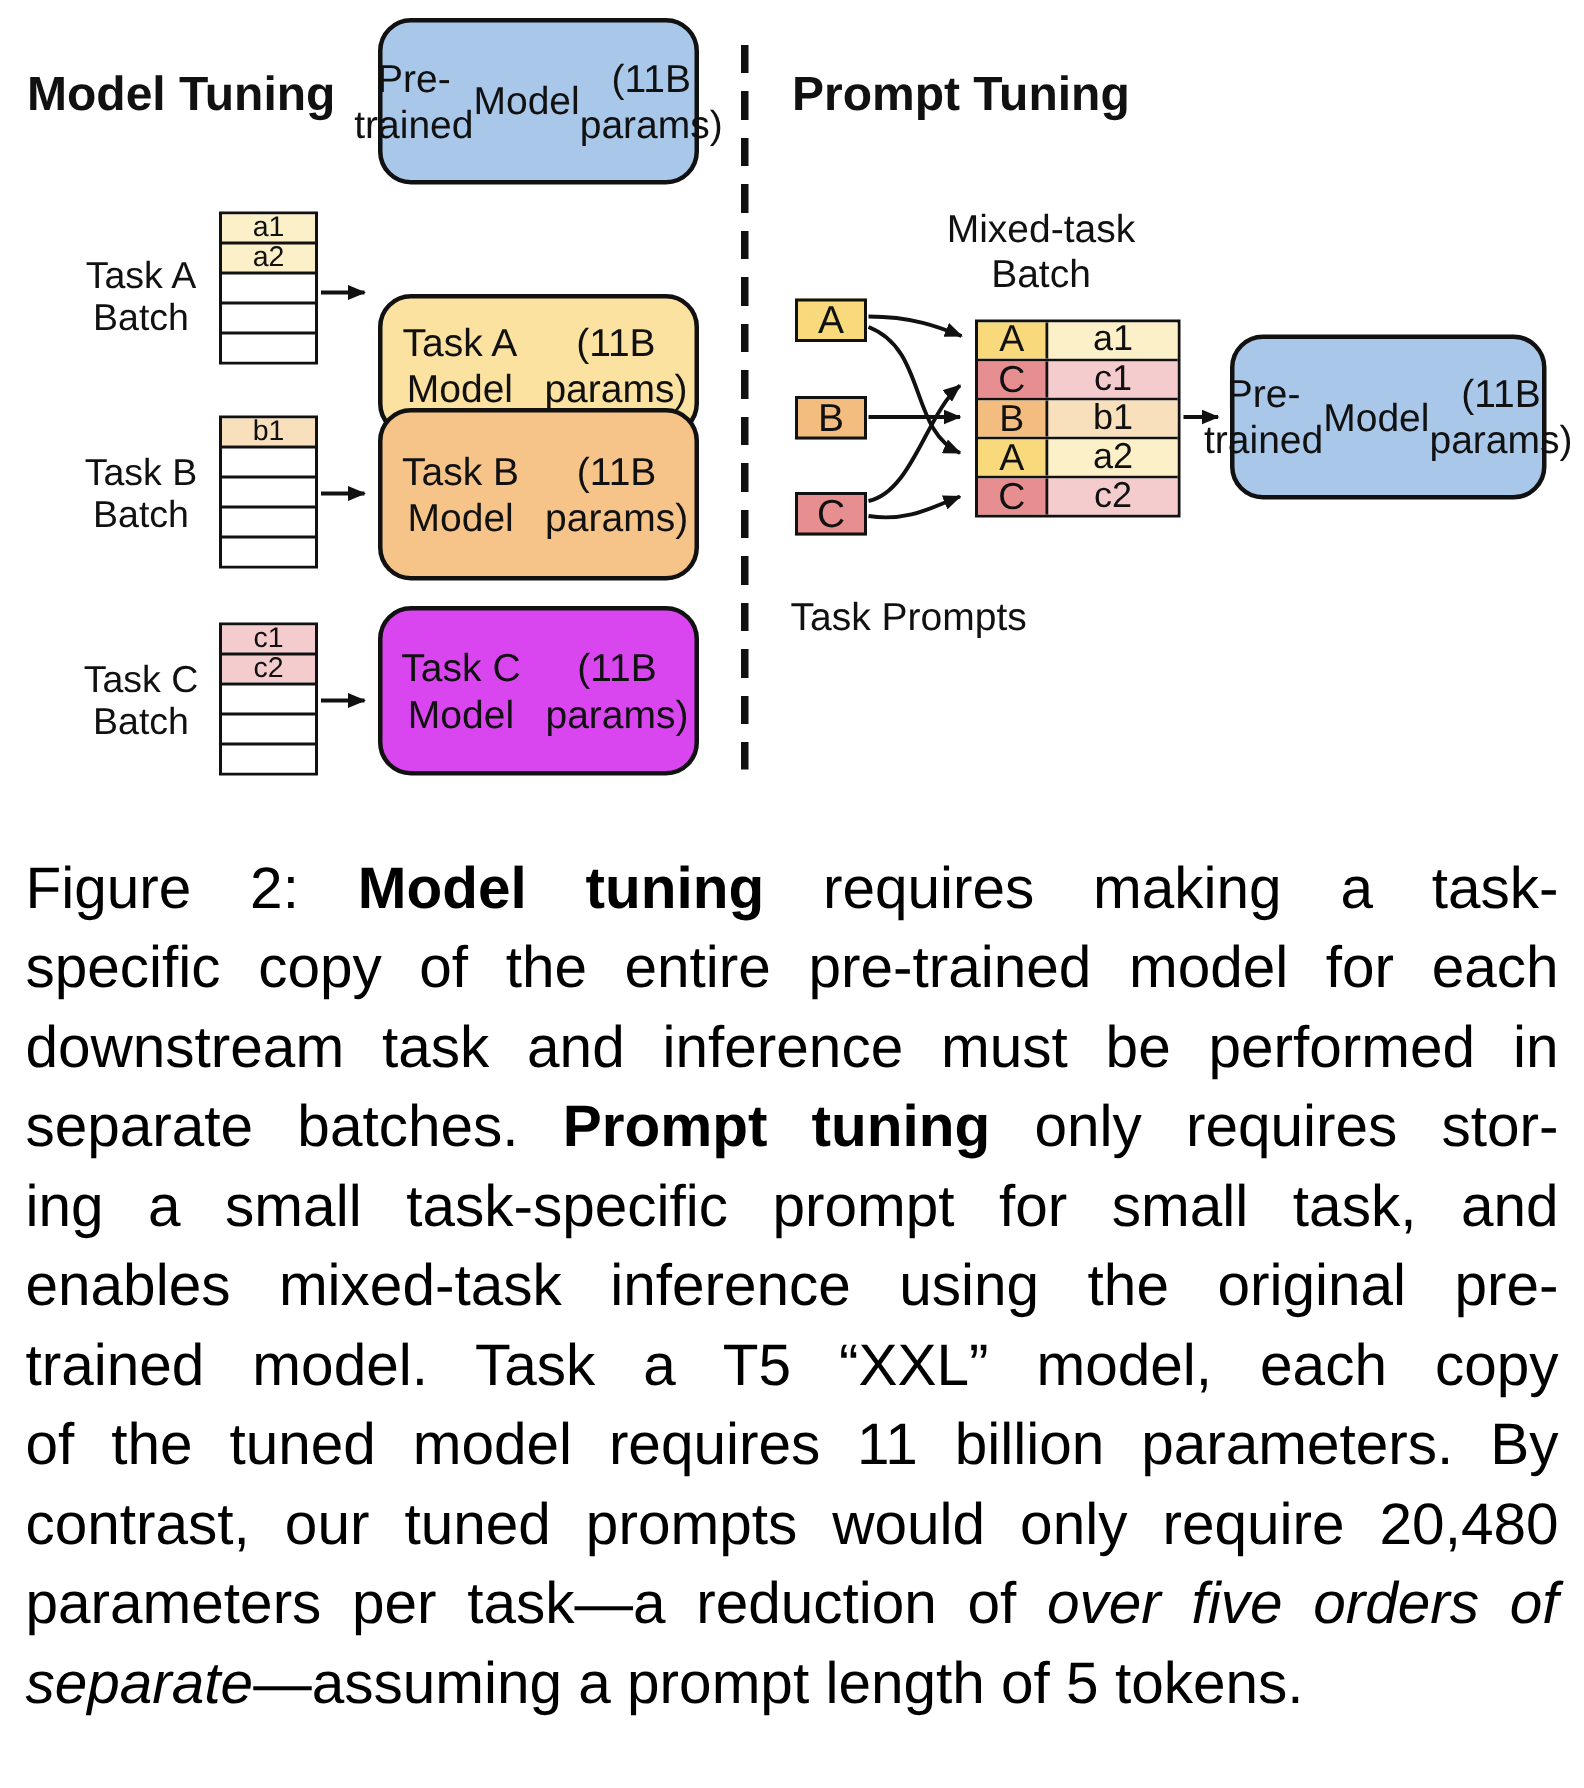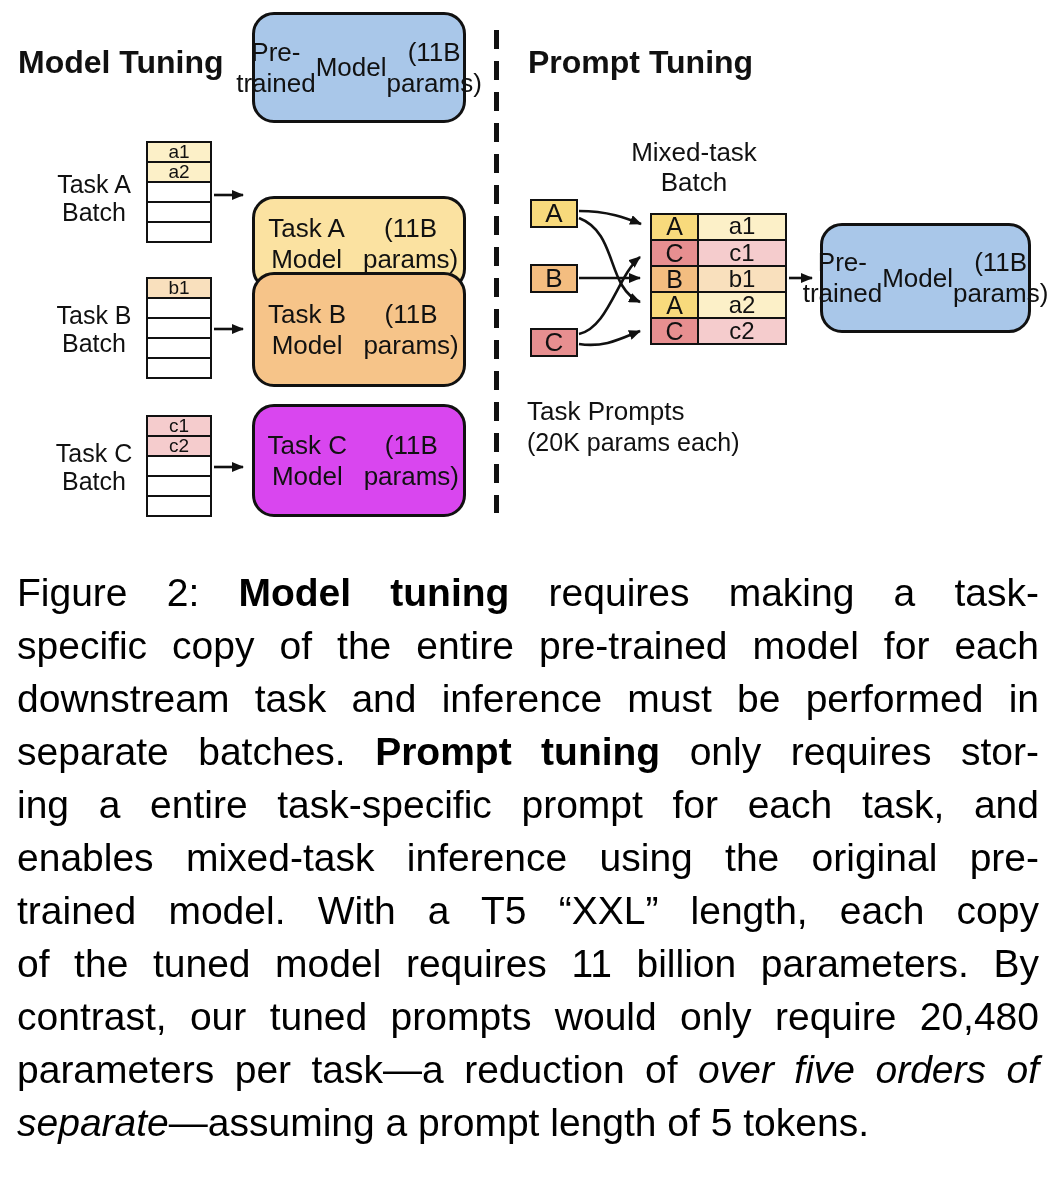--- a/index.html
+++ b/index.html
@@ -276,37 +276,36 @@
           <div class="mt-cell-item" style="background-color: rgb(252, 240, 200);">a2</div>
         </div>
         <div class="mt-row">
           <div class="mt-cell-task" style="background-color: rgb(231, 143, 144);">C</div>
           <div class="mt-cell-item" style="background-color: rgb(245, 204, 205);">c2</div>
         </div>
       </div>
 
     <div class="prompts-label">
       <div>Task Prompts</div>
-      <div class="sub">(20K params each)</div>
     </div>
 
     <div class="model-box" id="pretrained-right" style="background-color: rgb(169, 199, 233);">
       <span>Pre-trained</span>
       <span>Model</span>
       <span>(11B params)</span>
     </div>
 
   </div>
 
   <div class="caption">
       <div class="caption-line"><span class="seg-n">Figure 2: </span><span class="seg-b">Model tuning</span><span class="seg-n"> requires making a task-</span></div>
       <div class="caption-line"><span class="seg-n">specific copy of the entire pre-trained model for each</span></div>
       <div class="caption-line"><span class="seg-n">downstream task and inference must be performed in</span></div>
       <div class="caption-line"><span class="seg-n">separate batches. </span><span class="seg-b">Prompt tuning</span><span class="seg-n"> only requires stor-</span></div>
-      <div class="caption-line"><span class="seg-n">ing a entire task-specific prompt for each task, and</span></div>
+      <div class="caption-line"><span class="seg-n">ing a small task-specific prompt for small task, and</span></div>
       <div class="caption-line"><span class="seg-n">enables mixed-task inference using the original pre-</span></div>
-      <div class="caption-line"><span class="seg-n">trained model. With a T5 “XXL” length, each copy</span></div>
+      <div class="caption-line"><span class="seg-n">trained model. Task a T5 “XXL” model, each copy</span></div>
       <div class="caption-line"><span class="seg-n">of the tuned model requires 11 billion parameters. By</span></div>
       <div class="caption-line"><span class="seg-n">contrast, our tuned prompts would only require 20,480</span></div>
       <div class="caption-line"><span class="seg-n">parameters per task—a reduction of </span><span class="seg-i">over five orders of</span></div>
       <div class="caption-line last"><span class="seg-i">separate</span><span class="seg-n">—assuming a prompt length of 5 tokens.</span></div>
     </div>
 </div>
 
 </body></html>

